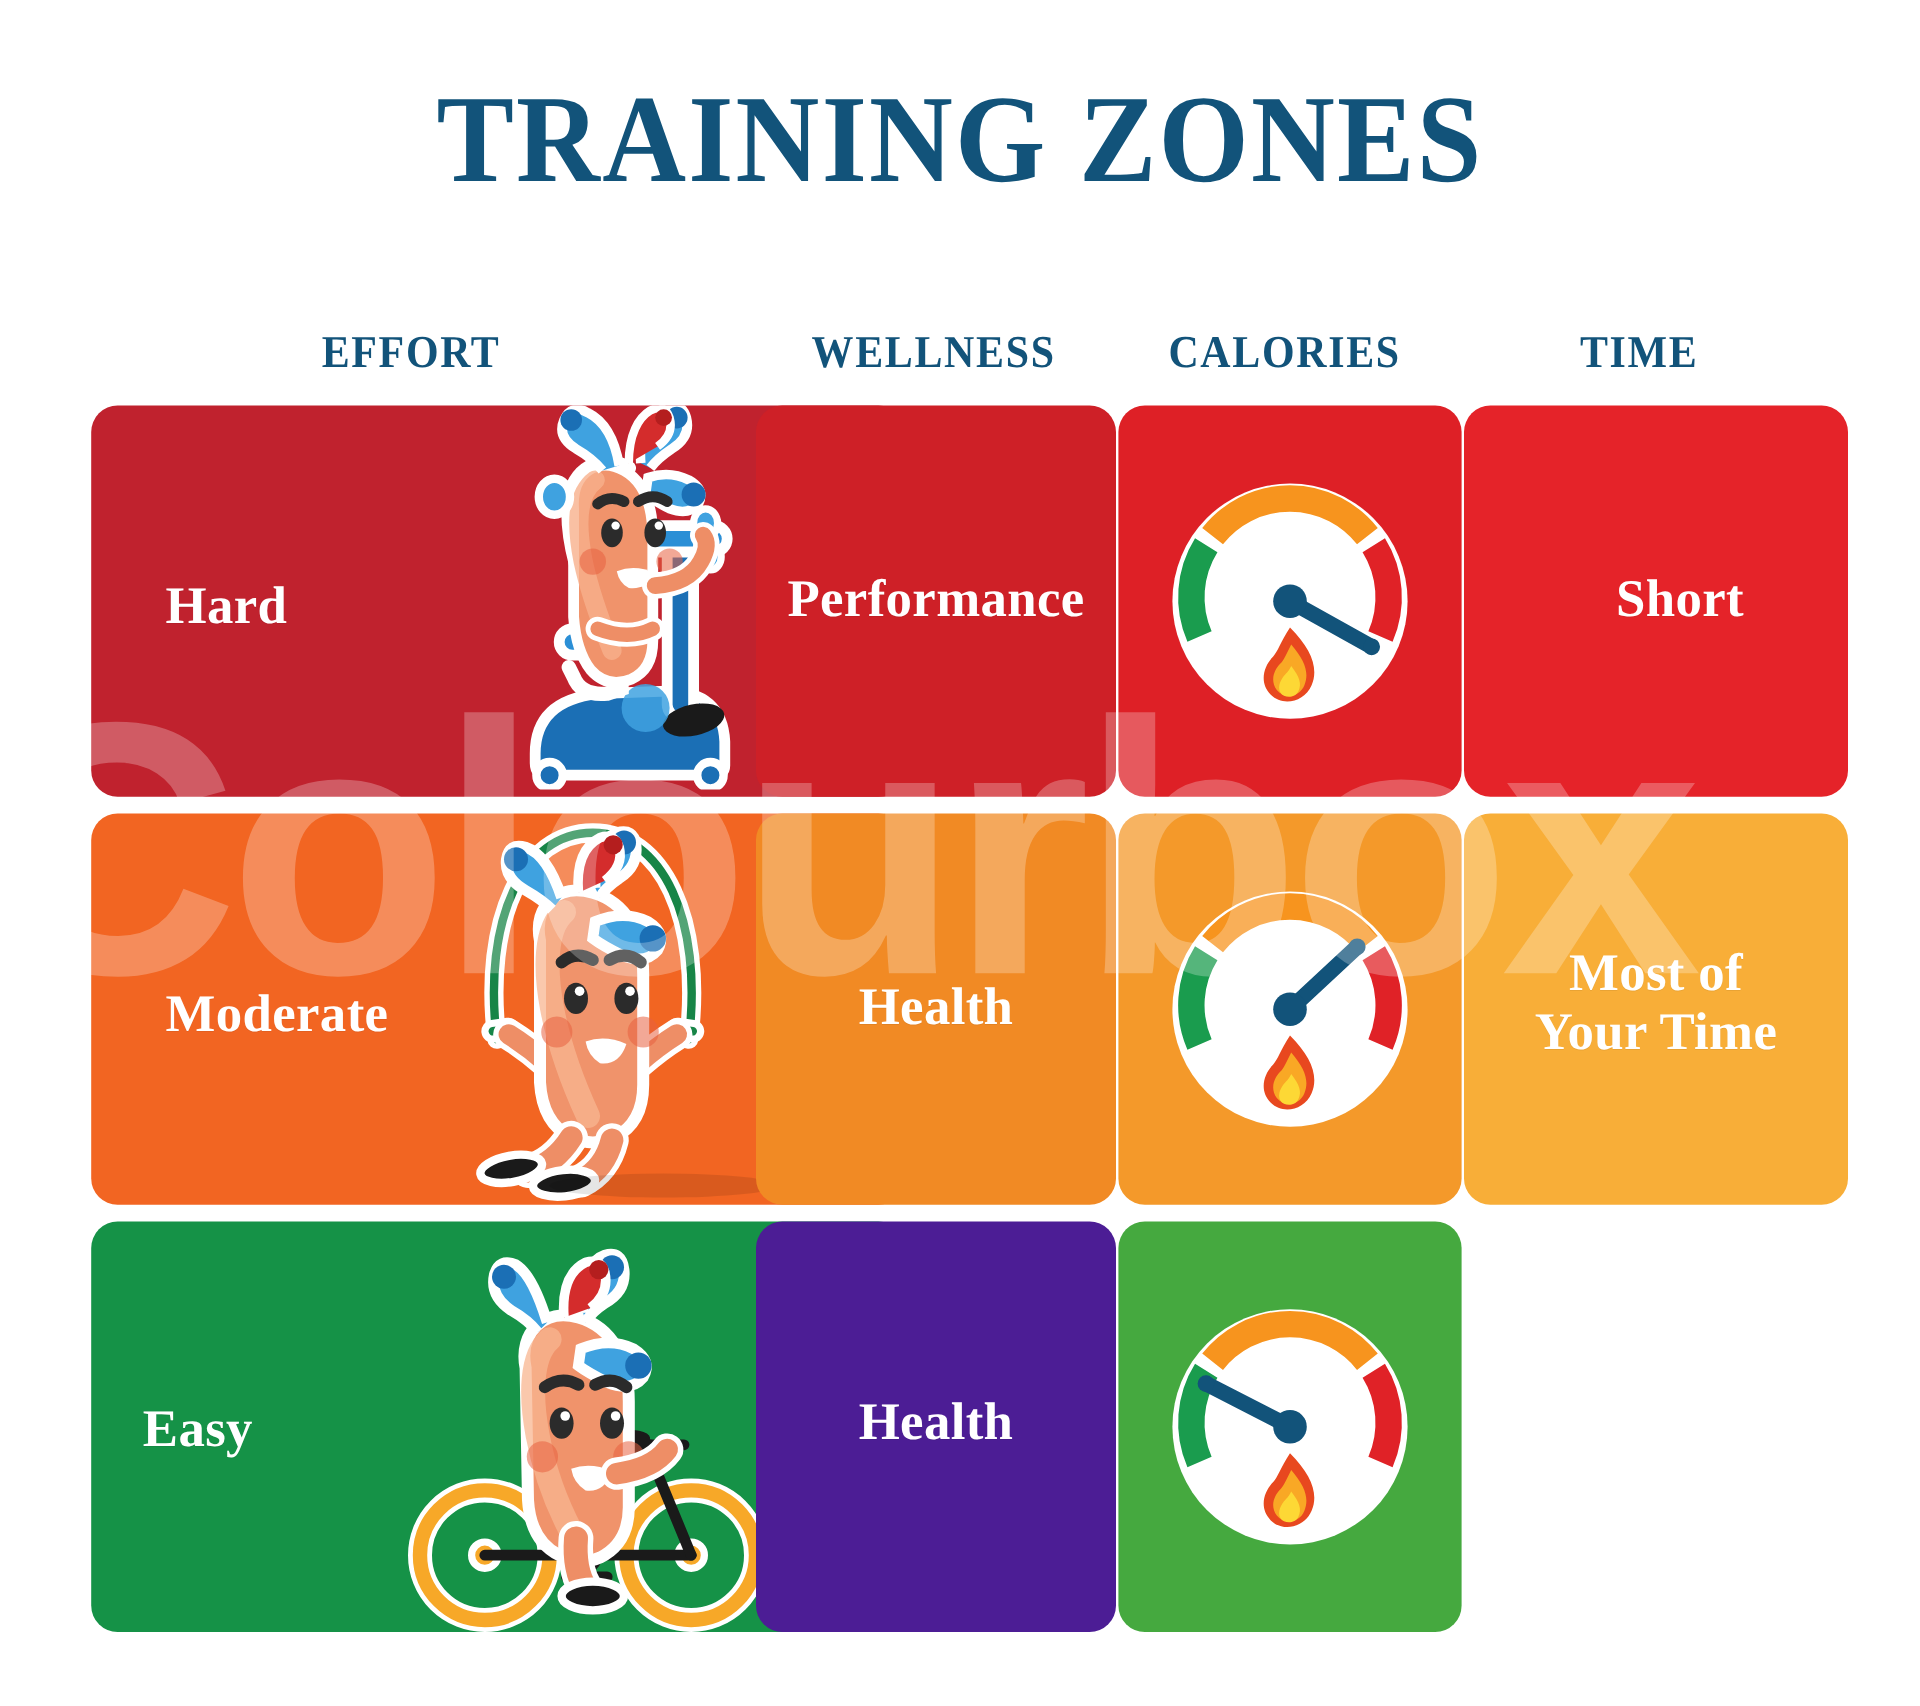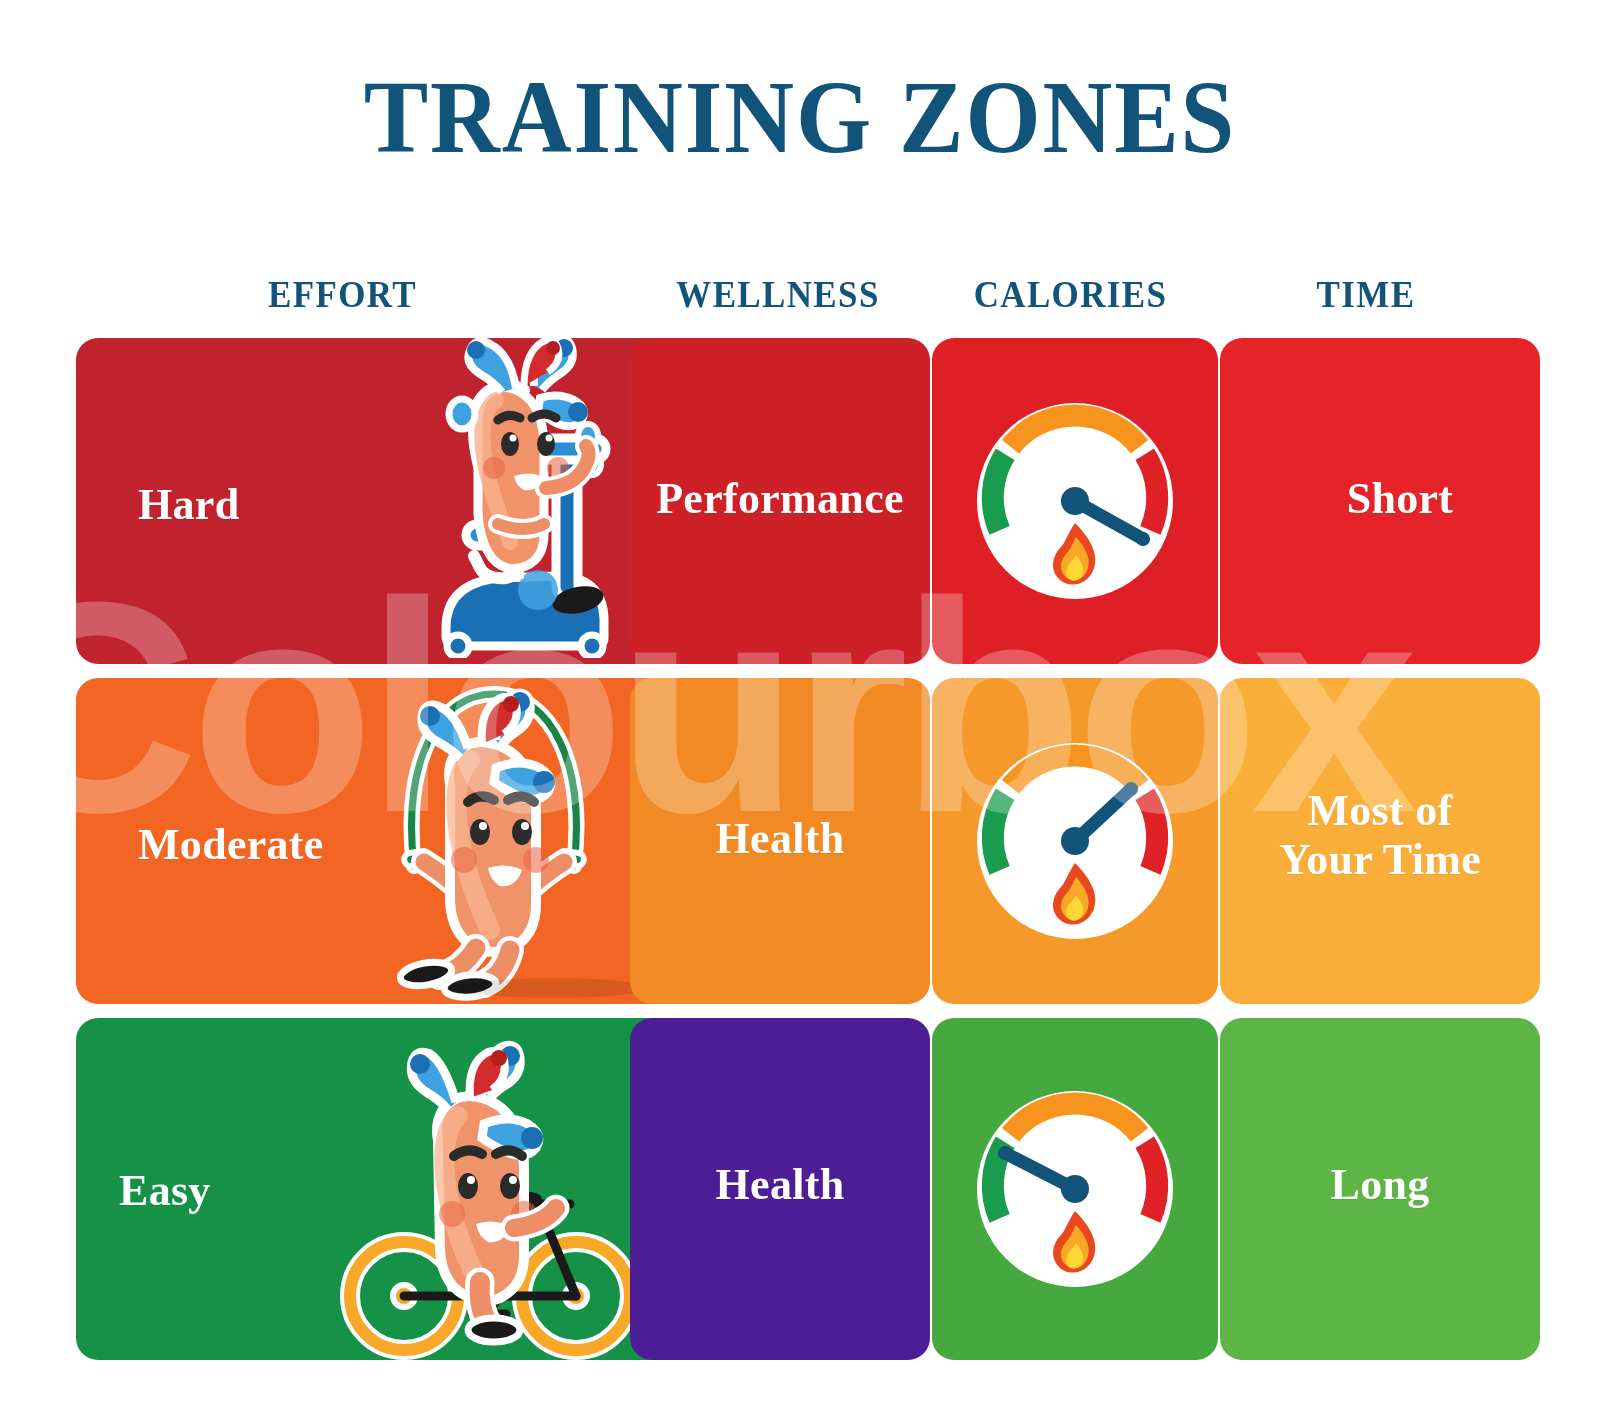--- a/index.html
+++ b/index.html
@@ -397,23 +397,20 @@
           </g>
           <g>
             <path d="M100 122 C118 140 124 156 118 170 C112 184 94 188 84 178 C74 168 78 154 86 146 C90 142 92 134 100 122 Z" fill="#E8481F"></path>
             <path d="M101 136 C113 150 116 160 112 170 C108 180 95 182 89 174 C83 166 87 157 92 152 C95 149 97 144 101 136 Z" fill="#F9A825"></path>
             <path d="M101 154 C108 163 110 169 107 175 C104 181 95 181 92 176 C89 171 93 164 96 161 C98 159 99 158 101 154 Z" fill="#FDD835"></path>
           </g>
         </svg>
       </div>
     </div>
 
-    <div class="card c-time r-easy" id="card-time-easy" style="background: rgb(92, 181, 68);">
-      <div class="card-label" style="top:142px;">Long</div>
-    </div>
 
   </div>
 
   <div class="watermark">
     <svg class="wm-x" width="1560" height="760" viewBox="0 0 1560 760">
       <g fill="rgba(255,255,255,0.26)">
         <text x="780" y="480" text-anchor="middle" font-family="Liberation Sans, sans-serif" font-weight="bold" font-size="300" letter-spacing="-8">Colourbox</text>
       </g>
     </svg>
   </div>

